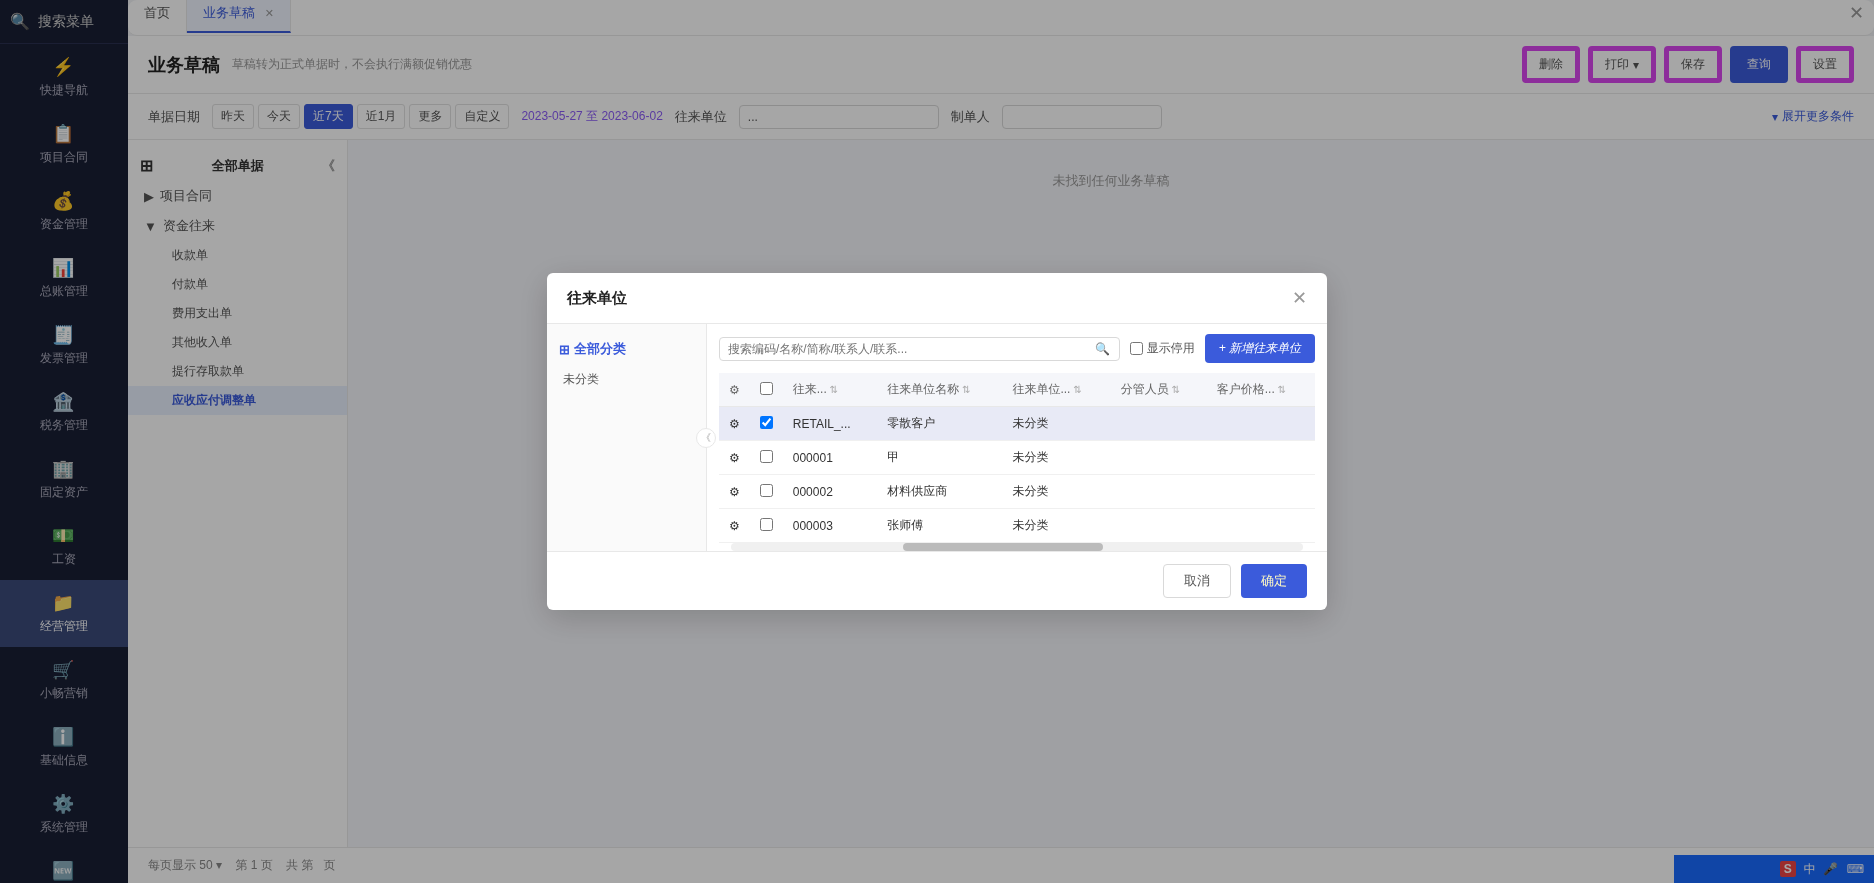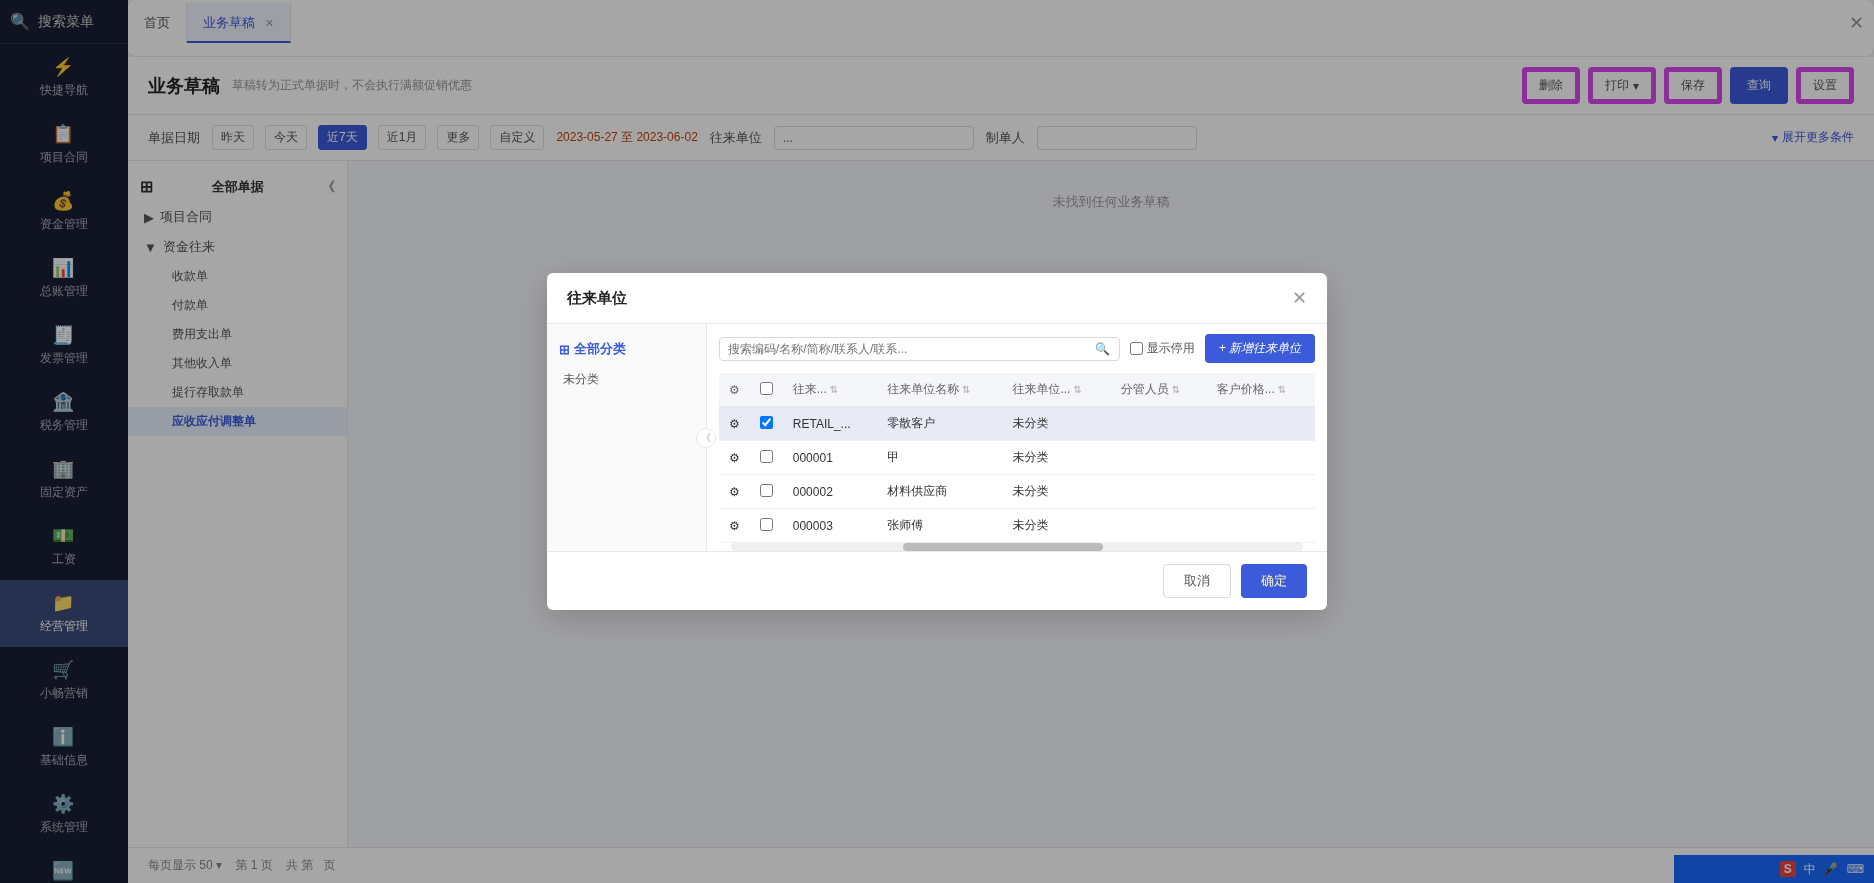--- a/index.html
+++ b/index.html
@@ -46,21 +46,21 @@
       overflow: hidden;
       position: relative;
     }
 
     
     .tab-bar {
       background: #fff;
       border-bottom: 1px solid #e8e8e8;
       display: flex;
       align-items: center;
-      height: 57px;
+      height: 36px;
       padding: 0 0 10px 0;
       border-radius: 9px;
     }
     .tab-item {
       padding: 0 16px;
       height: 40px;
       line-height: 40px;
       font-size: 13px;
       color: #555;
       cursor: pointer;
@@ -119,21 +119,21 @@
       padding: 10px 20px;
       border-bottom: 1px solid #e8e8e8;
     }
     .filter-row {
       display: flex;
       align-items: center;
       gap: 12px;
       flex-wrap: wrap;
     }
     .filter-label { font-size: 13px; color: #555; white-space: nowrap; }
-    .filter-date-btns { display: flex; gap: 11px; }
+    .filter-date-btns { display: flex; gap: 4px; }
     .filter-date-btn {
       padding: 3px 8px;
       border: 1px solid #e0e0e0;
       border-radius: 3px;
       font-size: 12px;
       cursor: pointer;
       background: #fff;
       color: #555;
     }
     .filter-date-btn.active { background: #3b5bdb; color: #fff; border-color: #3b5bdb; }
@@ -146,21 +146,21 @@
       color: #555;
     }
     .filter-expand {
       color: #3b5bdb;
       font-size: 12px;
       cursor: pointer;
       display: flex;
       align-items: center;
       gap: 4px;
     }
-    .filter-date-range { font-size: 12px; color: #c2410c; }
+    .filter-date-range { font-size: 12px; color: #8b5cf6; }
 
     
     .content-area {
       flex: 1;
       display: flex;
       overflow: hidden;
       background: #f5f6fa;
     }
 
     

